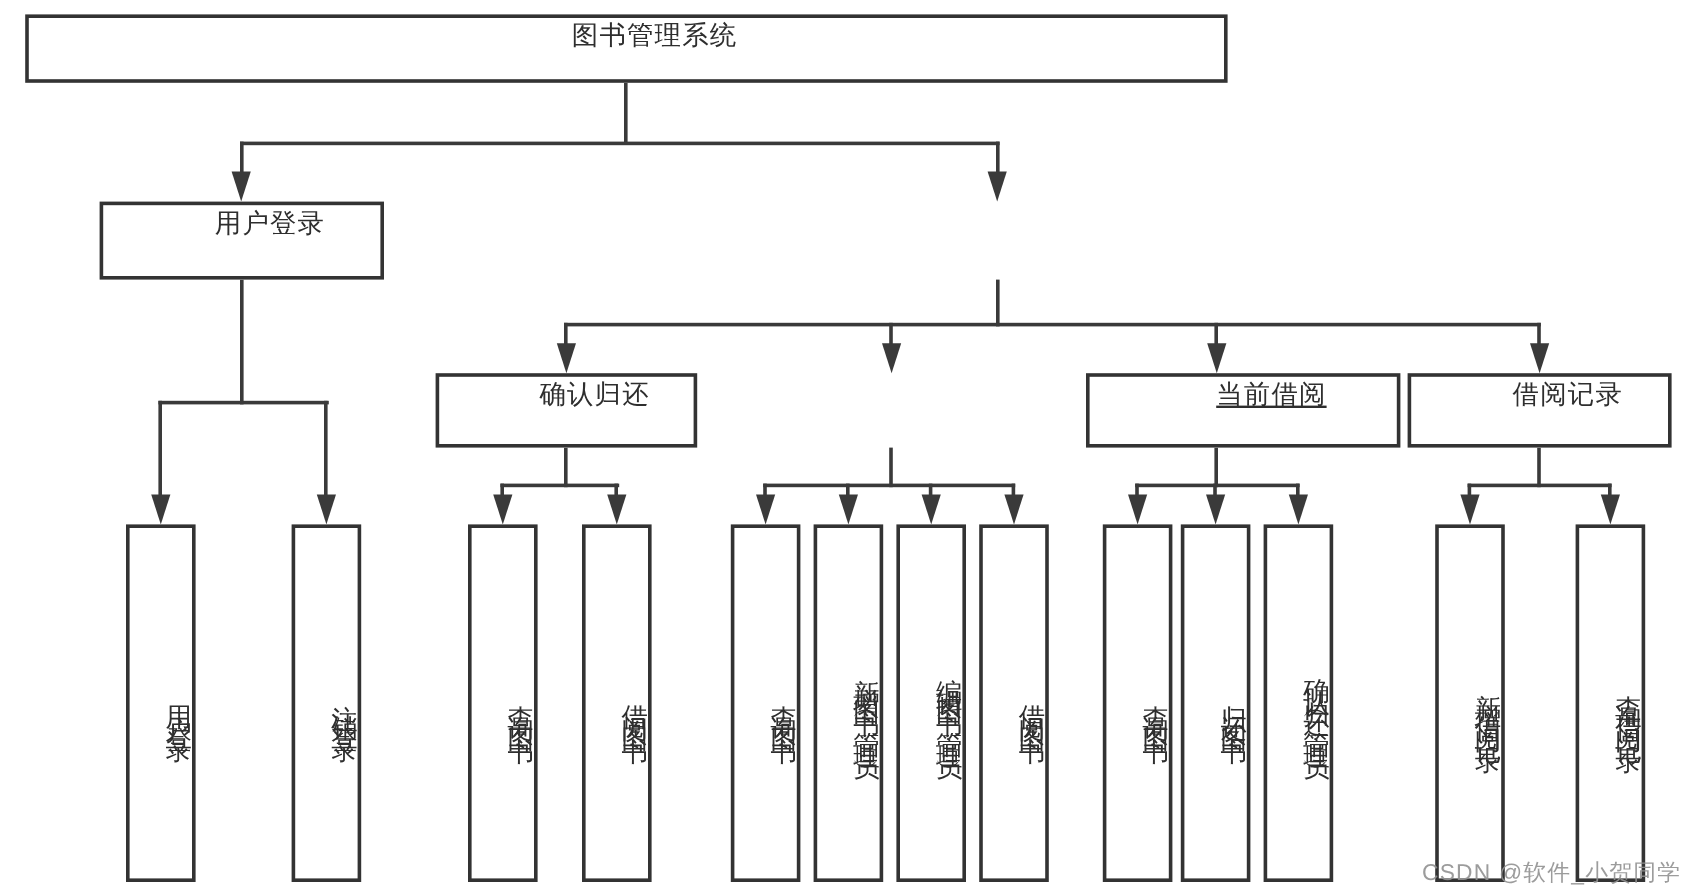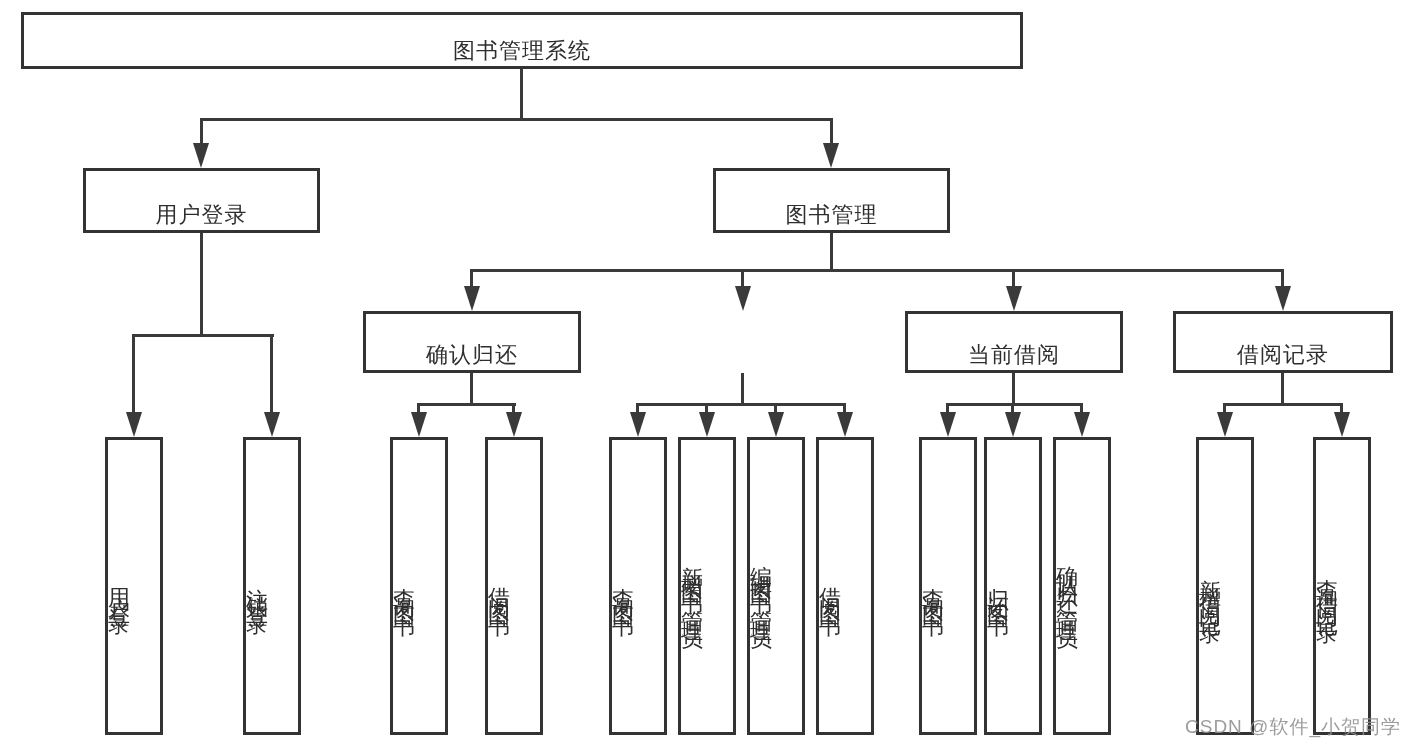--- a/index.html
+++ b/index.html
@@ -9,27 +9,28 @@
     background:#ffffff;
     font-family:"Liberation Sans","DejaVu Sans",sans-serif;
     overflow:hidden;
   }
   .box{
     position:absolute;
     box-sizing:border-box;
     border:3px solid #333333;
     background:#ffffff;
     display:flex;
-    align-items:flex-end;
+    align-items:flex-start;
     justify-content:center;
     color:#2e2e2e;
     font-size:22px;
     letter-spacing:1px;
     text-align:center;
     z-index:2;
+    padding-left:47px;
   }
   .vbox{
     writing-mode:vertical-rl;
     text-orientation:mixed;
     letter-spacing:9px;
     line-height:1;
     padding-top:4px;
   }
   .line{position:absolute;background:#3a3a3a;z-index:1;}
   .arrow{
@@ -61,23 +62,20 @@
   <div class="line" style="left:520px;top:69px;width:3px;height:51px;"></div>
   <div class="line" style="left:200px;top:118px;width:633px;height:3px;"></div>
   <div class="line" style="left:200px;top:118px;width:3px;height:28px;"></div>
   <div class="arrow" style="left:193px;top:143px;"></div>
   <div class="line" style="left:830px;top:118px;width:3px;height:28px;"></div>
   <div class="arrow" style="left:823px;top:143px;"></div>
 
   <div class="box" style="left:83px;top:168px;width:237px;height:65px;">
     <span>用户登录</span>
   </div>
-  <div class="box" style="left:713px;top:168px;width:237px;height:65px;">
-    <span>图书管理</span>
-  </div>
 
   <div class="line" style="left:200px;top:233px;width:3px;height:104px;"></div>
   <div class="line" style="left:132px;top:334px;width:142px;height:3px;"></div>
   <div class="line" style="left:132px;top:334px;width:3px;height:80px;"></div>
   <div class="arrow" style="left:126px;top:412px;"></div>
   <div class="line" style="left:270px;top:334px;width:3px;height:80px;"></div>
   <div class="arrow" style="left:264px;top:412px;"></div>
 
   <div class="line" style="left:830px;top:233px;width:3px;height:39px;"></div>
   <div class="line" style="left:470px;top:269px;width:814px;height:3px;"></div>
@@ -86,21 +84,21 @@
   <div class="line" style="left:741px;top:269px;width:3px;height:20px;"></div>
   <div class="arrow" style="left:735px;top:286px;"></div>
   <div class="line" style="left:1012px;top:269px;width:3px;height:20px;"></div>
   <div class="arrow" style="left:1006px;top:286px;"></div>
   <div class="line" style="left:1281px;top:269px;width:3px;height:20px;"></div>
   <div class="arrow" style="left:1275px;top:286px;"></div>
 
   <div class="box" style="left:363px;top:311px;width:218px;height:62px;">
     <span>确认归还</span>
   </div>
-  <div class="box" style="left:905px;top:311px;width:218px;height:62px;">
+  <div class="box" style="left:905px;top:311px;width:262px;height:62px;text-decoration:underline;">
     <span>当前借阅</span>
   </div>
   <div class="box" style="left:1173px;top:311px;width:220px;height:62px;">
     <span>借阅记录</span>
   </div>
 
   <div class="line" style="left:470px;top:373px;width:3px;height:33px;"></div>
   <div class="line" style="left:417px;top:403px;width:99px;height:3px;"></div>
   <div class="line" style="left:417px;top:403px;width:3px;height:12px;"></div>
   <div class="arrow" style="left:411px;top:412px;"></div>

